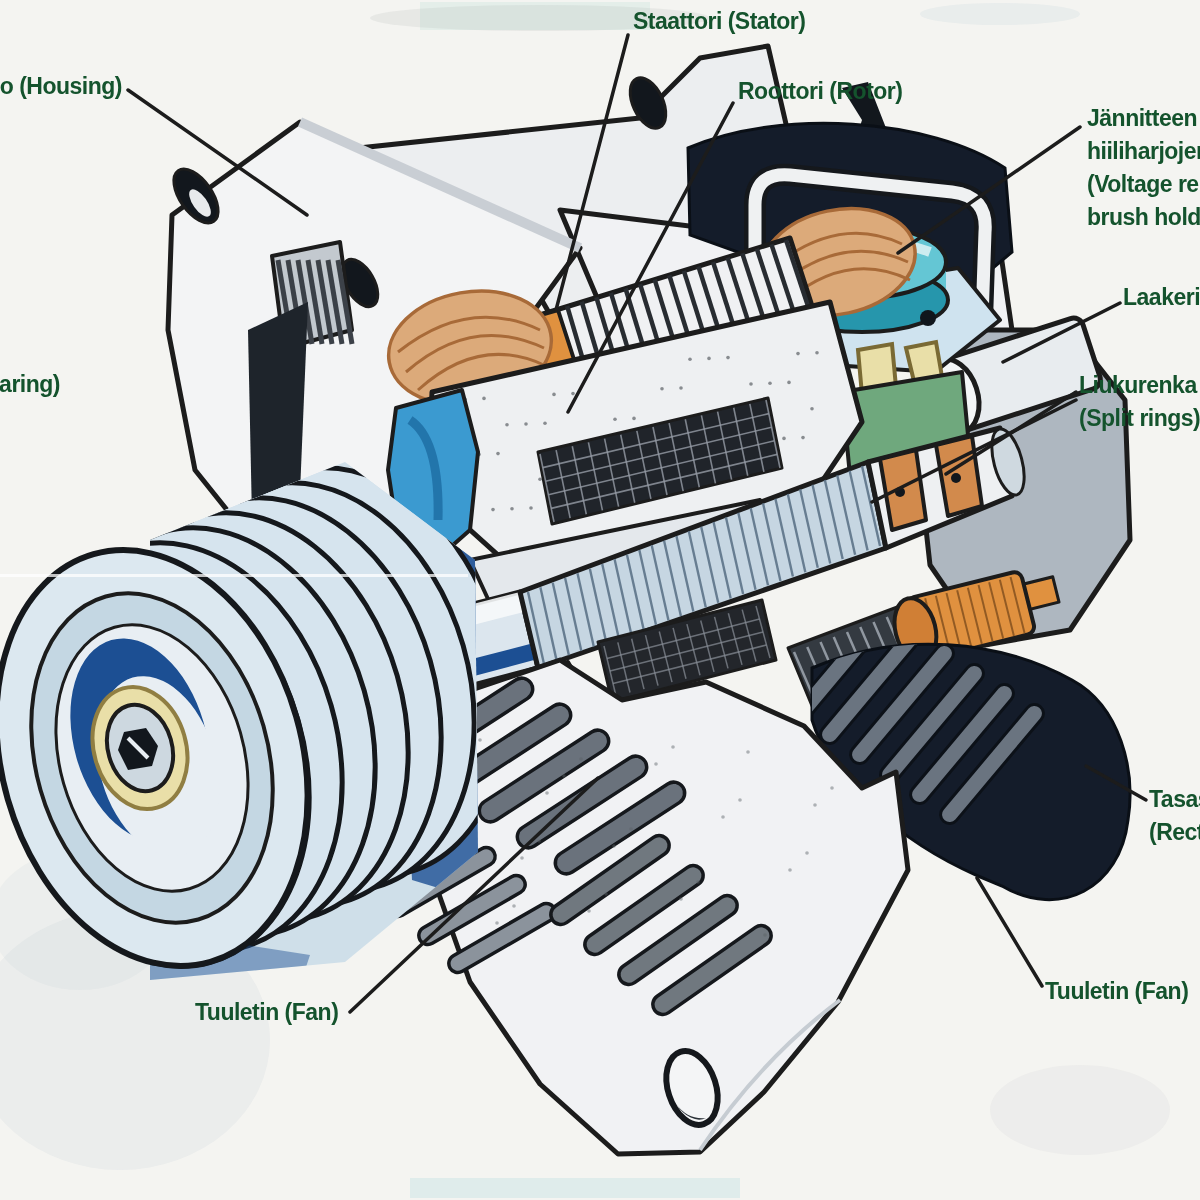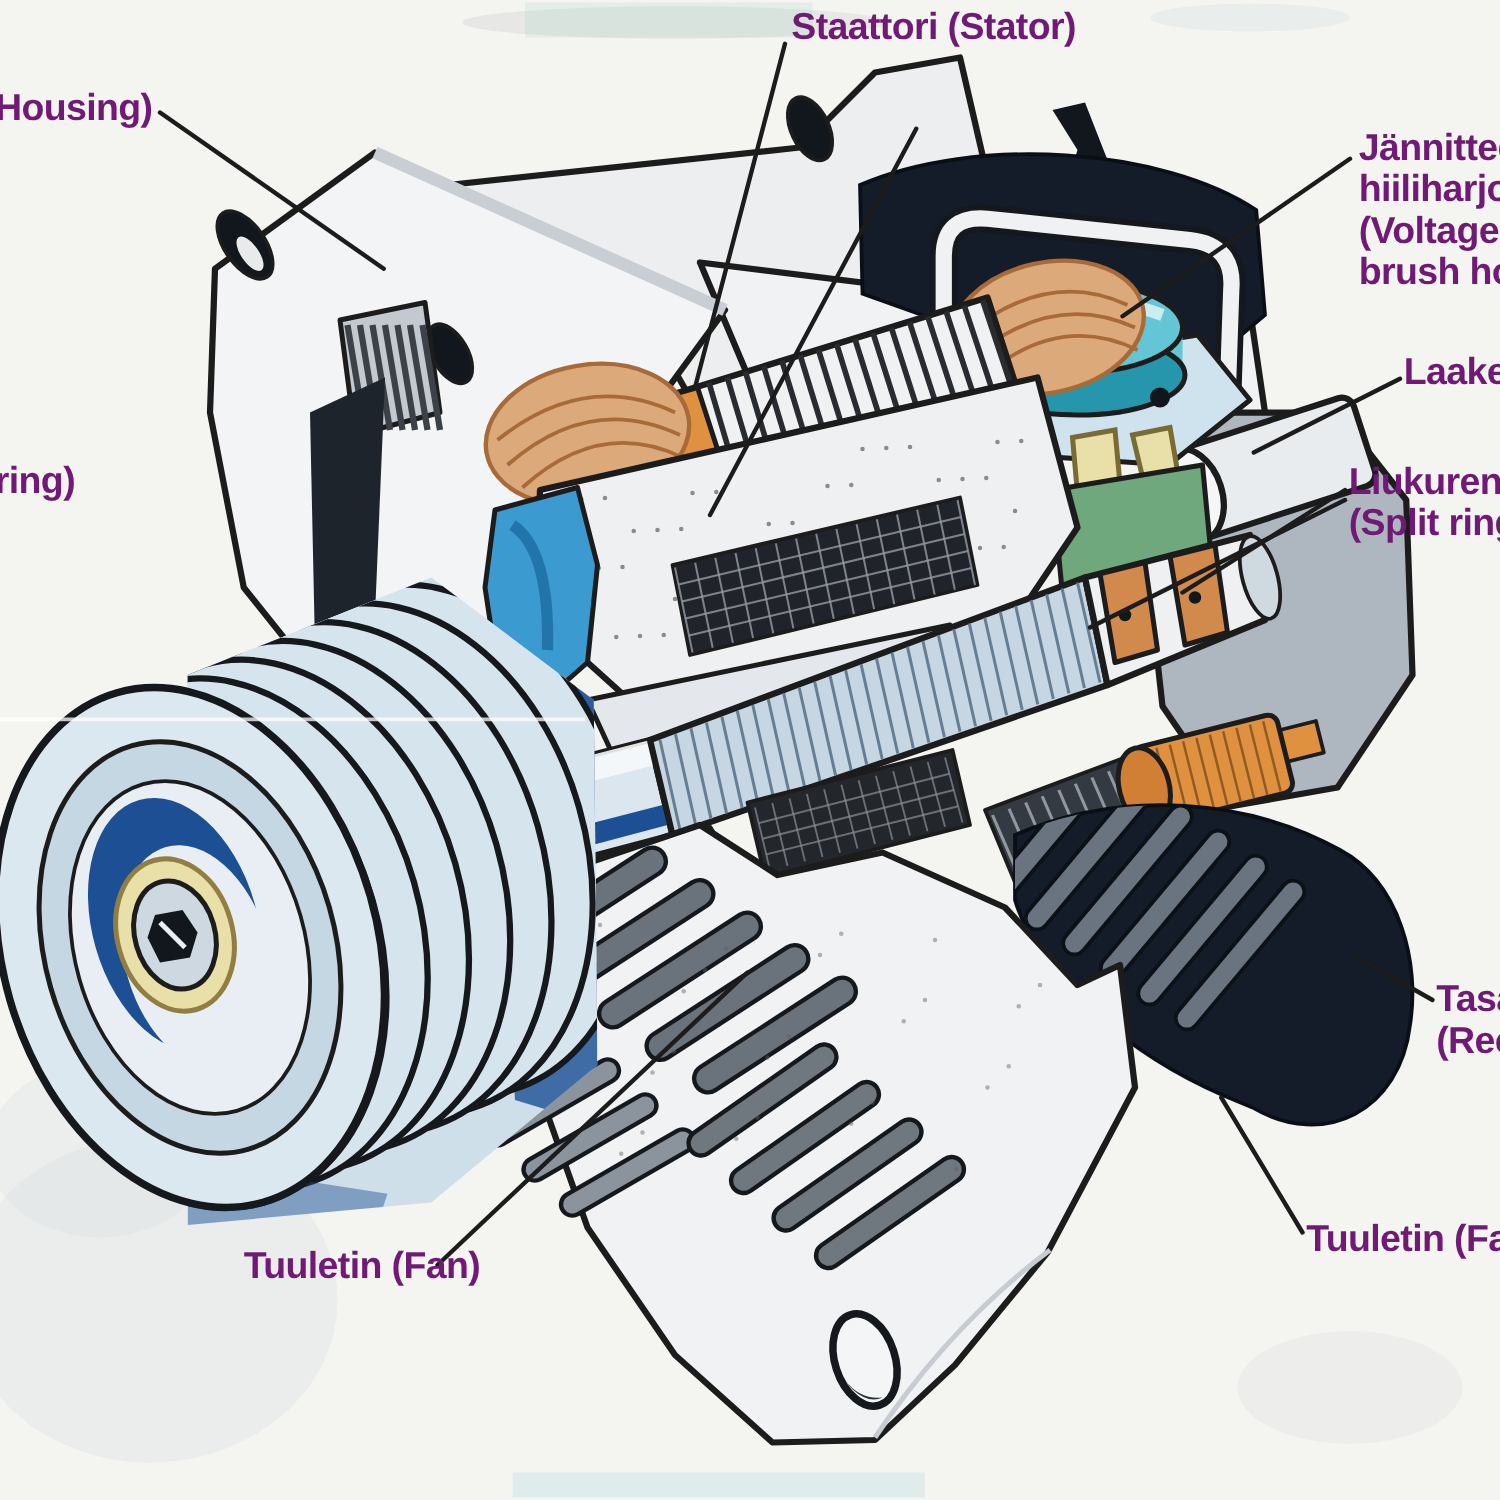--- a/index.html
+++ b/index.html
@@ -1,19 +1,19 @@
 <!DOCTYPE html>
 <html style="--paper: #f4f4f1; --ink: #1c1c1c; --navy: #141c2a; --steel: #d3e2ec; --blueDark: #1c4f93; --blue: #3b9ad0; --blueDeep: #1f6fa5; --teal: #64c6d4; --tealDeep: #2696ac; --copper: #dcaa7a; --copperDeep: #a86a38; --orange: #e0913f; --cream: #e9dfa8; --green: #6fa87d; --greenDeep: #4e8a5e; --grayFin: #6a7480; --housingWhite: #f1f2f4;"><head>
 <meta charset="utf-8">
 <style>
   html,body{margin:0;padding:0;}
   body{font-family:"Liberation Sans", sans-serif;}
   .stage{position:relative;width:1200px;height:1200px;overflow:hidden;background:var(--paper,#f4f4f1);}
   svg{position:absolute;left:0;top:0;}
-  .lbl{position:absolute;font-weight:bold;font-size:30px;line-height:33px;color:#701a75;white-space:nowrap;letter-spacing:-0.5px;}
+  .lbl{position:absolute;font-weight:bold;font-size:23px;line-height:33px;color:#14532d;white-space:nowrap;letter-spacing:-0.5px;}
   .lbl .ln{display:block;}
   .p-paper{fill:var(--paper)}
   .p-navy{fill:var(--navy)}
   .p-copper{fill:var(--copper)}
   .p-teal{fill:var(--teal)}
   .p-tealDeep{fill:var(--tealDeep)}
   .p-green{fill:var(--green)}
   .p-greenDeep{fill:var(--greenDeep)}
   .p-blue{fill:var(--blue)}
   .p-blueDark{fill:var(--blueDark)}
@@ -436,20 +436,21 @@
     <line x1="1076" y1="392" x2="946" y2="474"></line>
     <line x1="1076" y1="400" x2="872" y2="502"></line>
     <line x1="1146" y1="800" x2="1086" y2="766"></line>
     <line x1="1042" y1="986" x2="977" y2="878"></line>
     <line x1="350" y1="1012" x2="598" y2="778"></line>
   </g>
 </svg>
 
 <div class="lbl" style="right:1078px;top:70px;text-align:right;">o (Housing)</div>
 <div class="lbl" style="left:633px;top:5px;">Staattori (Stator)</div>
+<div class="lbl" style="left:738px;top:75px;">Roottori (Rotor)</div>
 <div class="lbl" style="left:1087px;top:102px;">
   <span class="ln">Jännitteen</span>
   <span class="ln">hiiliharjojen</span>
   <span class="ln">(Voltage re</span>
   <span class="ln">brush hold</span>
 </div>
 <div class="lbl" style="left:1123px;top:281px;">Laakeri</div>
 <div class="lbl" style="left:1079px;top:369px;">
   <span class="ln">Liukurenka</span>
   <span class="ln">(Split rings)</span>

